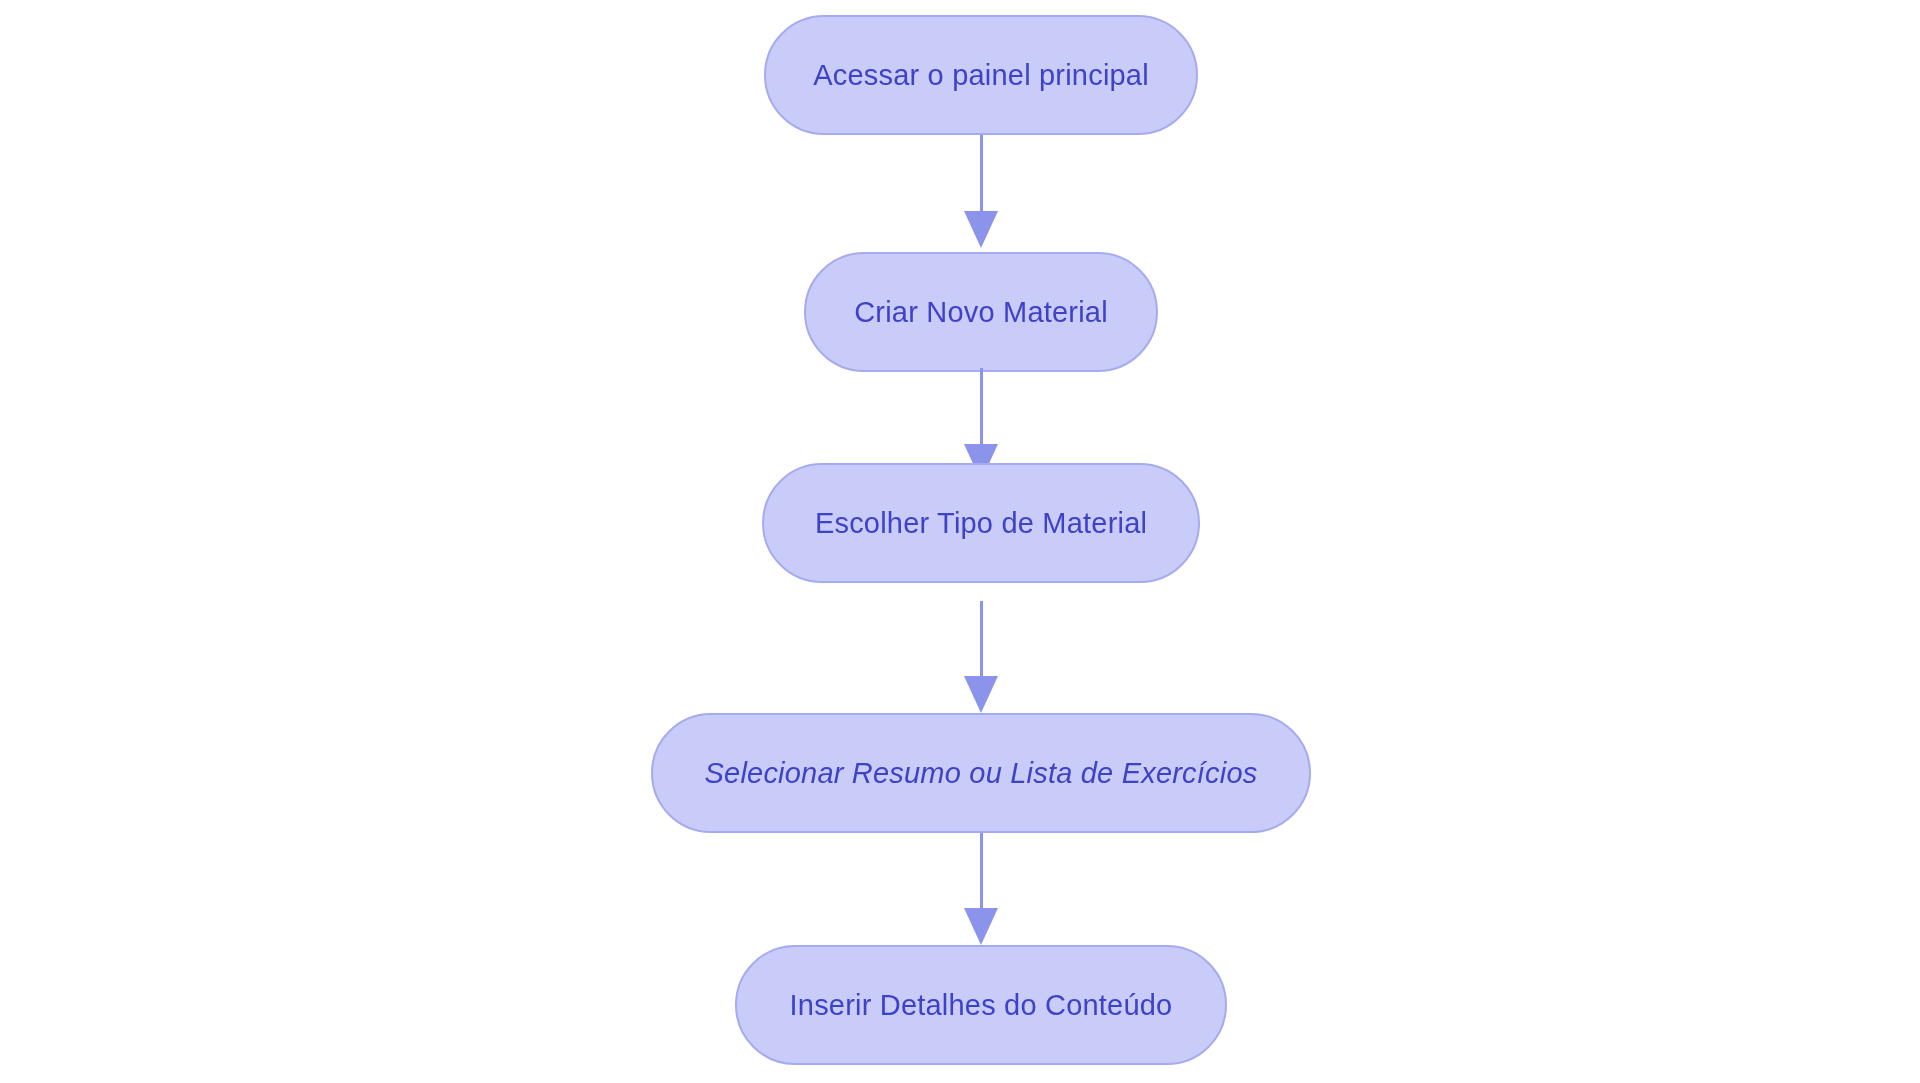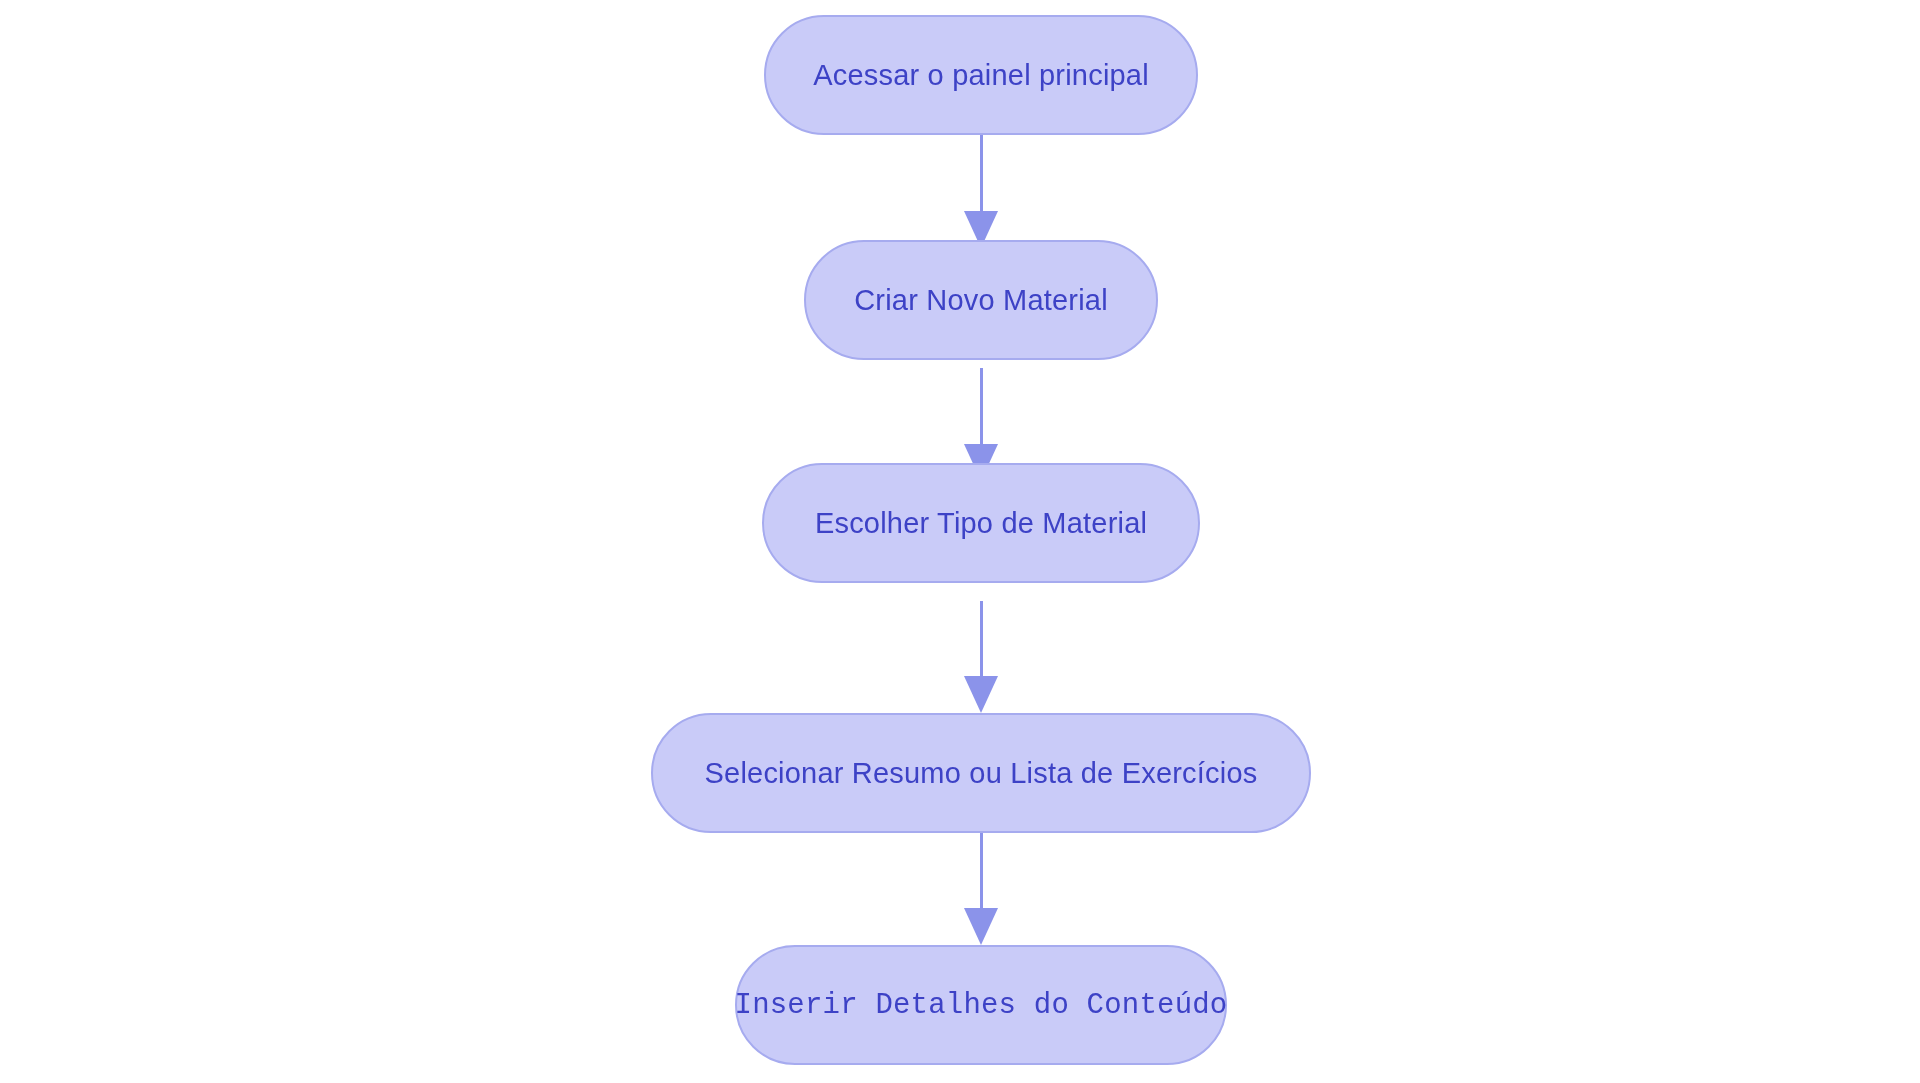--- a/index.html
+++ b/index.html
@@ -38,24 +38,24 @@
   }
   .node-label {
     color: var(--node-text);
     font-size: 29px;
     font-weight: 400;
     letter-spacing: 0.2px;
     white-space: nowrap;
     text-align: center;
   }
   .node-1 { top: 15px;  width: 434px; }
-  .node-2 { top: 240px; width: 354px; }
+  .node-2 { top: 252px; width: 354px; }
   .node-3 { top: 463px; width: 438px; }
-  .node-4 { top: 713px; width: 660px; }
-  .node-5 { top: 945px; width: 492px; font-family: Liberation Mono, monospace; }
+  .node-4 { top: 713px; width: 660px; font-style: italic; }
+  .node-5 { top: 945px; width: 492px; }
 
   .arrow {
     position: absolute;
     left: 50%;
     transform: translateX(-50%);
     width: 36px;
     display: flex;
     flex-direction: column;
     align-items: center;
   }

